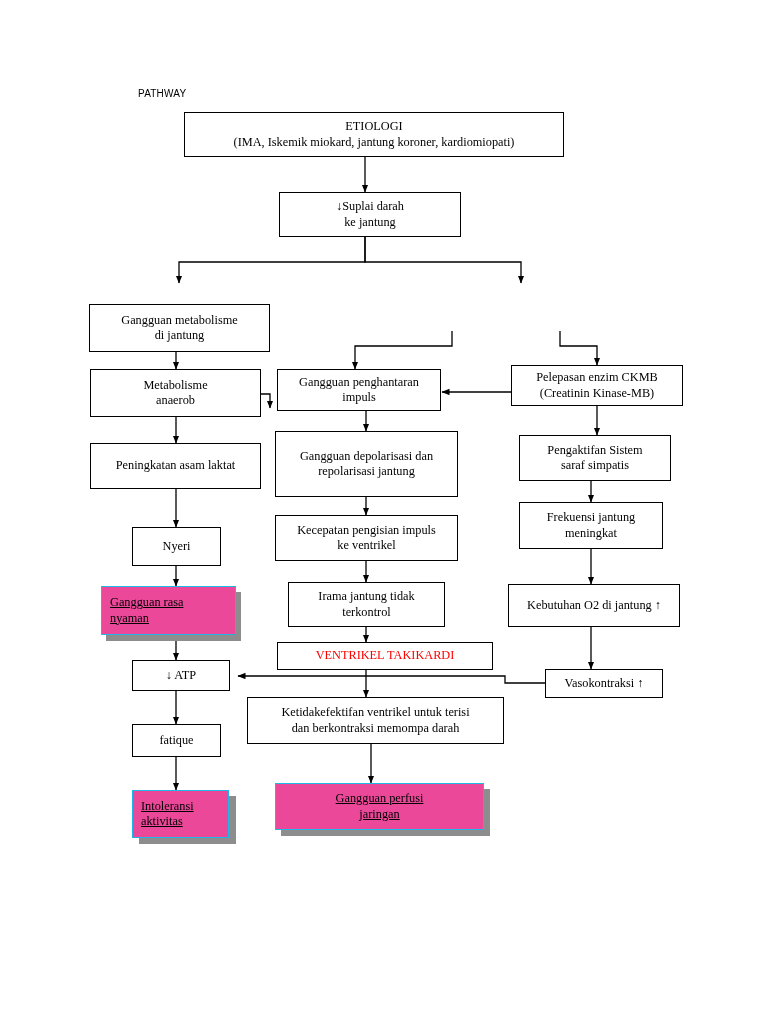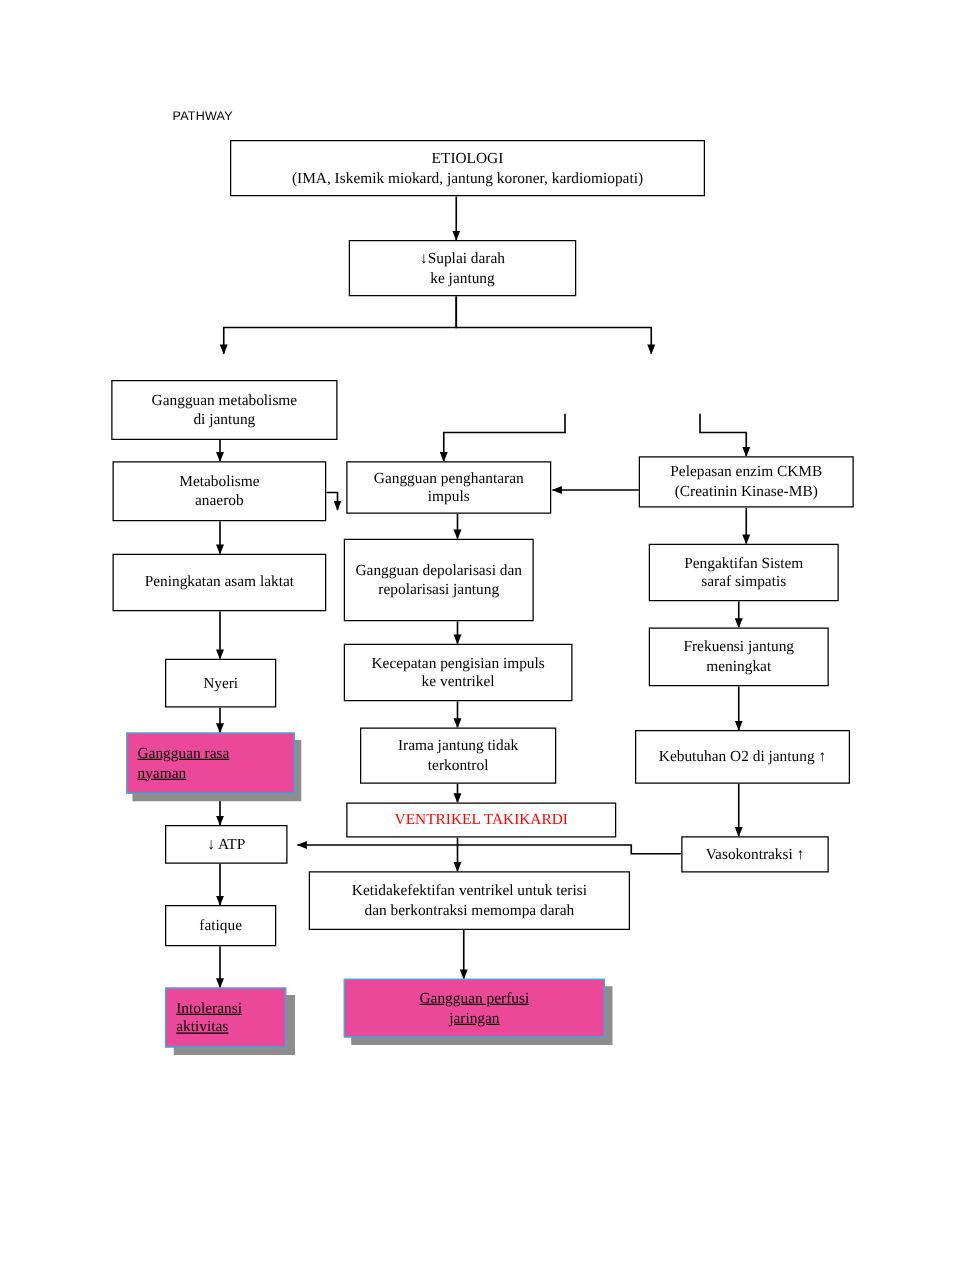--- a/index.html
+++ b/index.html
@@ -151,21 +151,21 @@
 anaerob</div>
 
   <div class="node" style="left:511px; top:365px; width:172px; height:41px;">Pelepasan enzim CKMB
 (Creatinin Kinase-MB)</div>
 
   <div class="node" style="left:277px; top:369px; width:164px; height:42px;">Gangguan penghantaran
 impuls</div>
 
   <div class="node" style="left:90px; top:443px; width:171px; height:46px;">Peningkatan asam laktat</div>
 
-  <div class="node" style="left:275px; top:431px; width:152px; height:66px;">Gangguan depolarisasi dan
+  <div class="node" style="left:275px; top:431px; width:183px; height:66px;">Gangguan depolarisasi dan
 repolarisasi jantung</div>
 
   <div class="node" style="left:519px; top:435px; width:152px; height:46px;">Pengaktifan Sistem
 saraf simpatis</div>
 
   <div class="node" style="left:132px; top:527px; width:89px; height:39px;">Nyeri</div>
 
   <div class="node" style="left:275px; top:515px; width:183px; height:46px;">Kecepatan pengisian impuls
 ke ventrikel</div>
 

